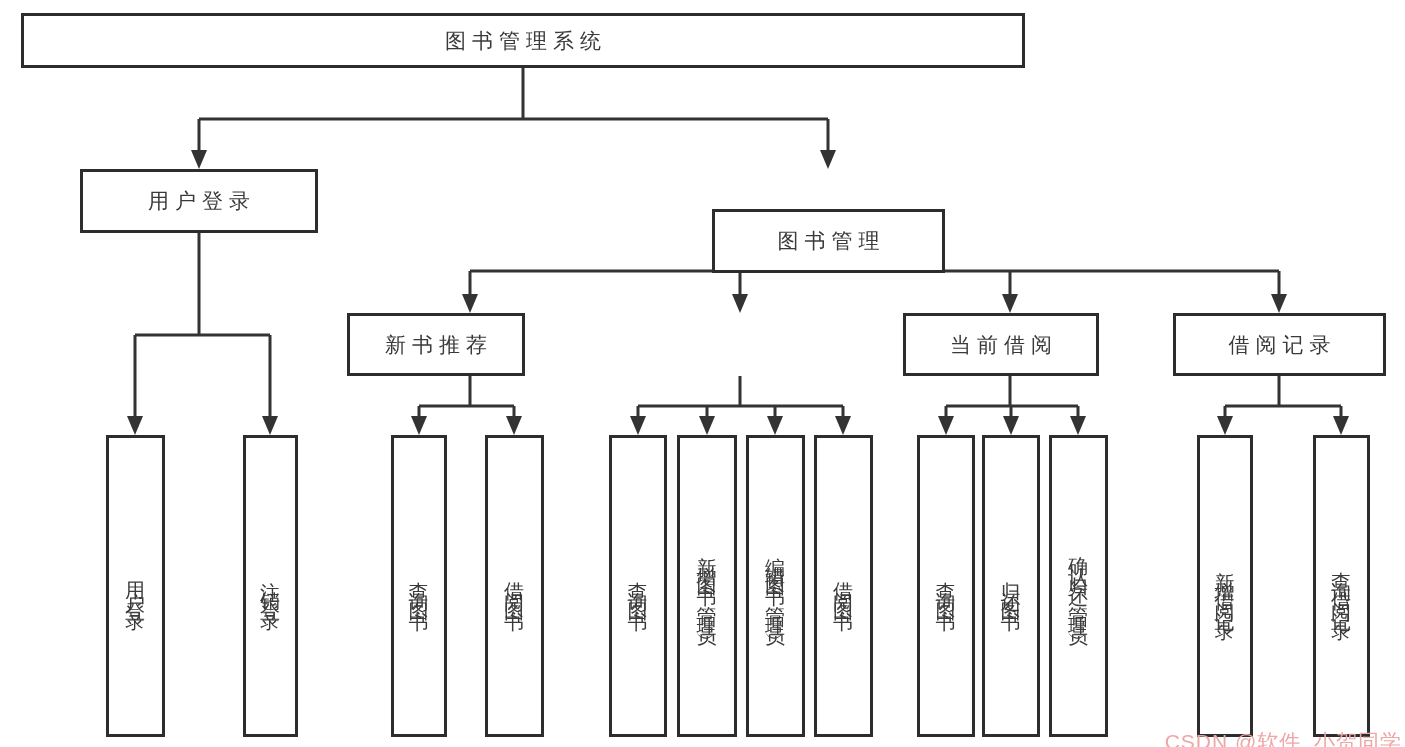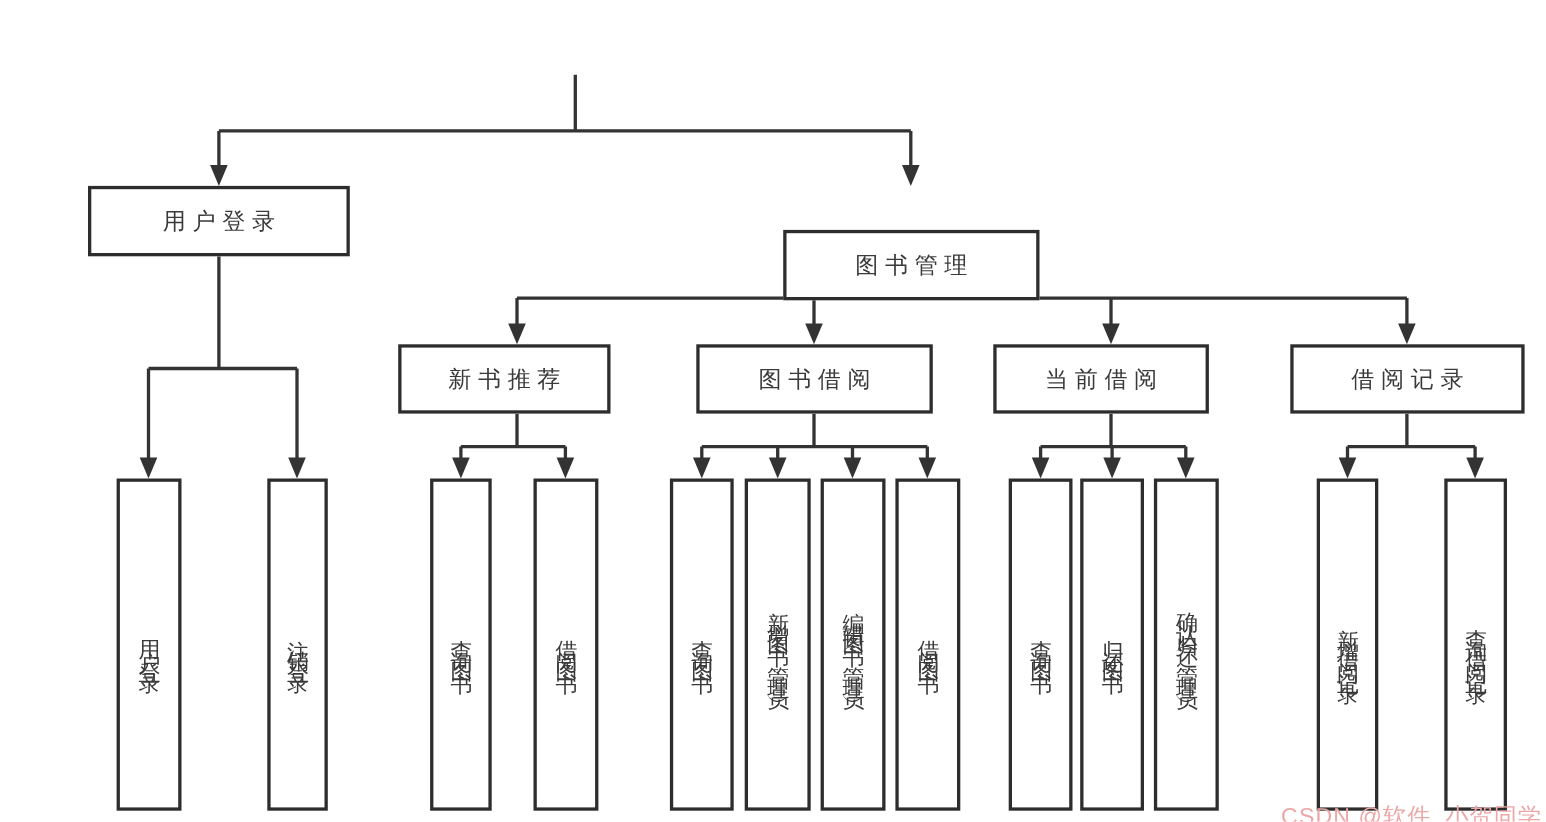--- a/index.html
+++ b/index.html
@@ -35,21 +35,21 @@
     text-orientation:mixed;
     font-size:20px;
     line-height:1;
     letter-spacing:10px;
     white-space:nowrap;
   }
   
   #b-root{left:21px;top:13px;width:1004px;height:55px;}
   #b-user-login{left:80px;top:169px;width:238px;height:64px;}
   #b-book-mgmt{left:712px;top:169px;width:233px;height:64px;margin-top:40px;}
-  #b-new-book{left:362px;top:313px;width:193px;height:63px;}
+  #b-new-book{left:347px;top:313px;width:178px;height:63px;}
   #b-book-borrow{left:633px;top:313px;width:215px;height:63px;}
   #b-cur-borrow{left:903px;top:313px;width:196px;height:63px;}
   #b-borrow-rec{left:1173px;top:313px;width:213px;height:63px;text-align:center;}
   
   #l1{left:106px;width:59px;}
   #l2{left:243px;width:55px;}
   #l3{left:391px;width:56px;}
   #l4{left:485px;width:59px;}
   #l5{left:609px;width:58px;}
   #l6{left:677px;width:60px;}
@@ -109,33 +109,33 @@
       <polygon points="767,416 783,416 775,435"></polygon>
       <polygon points="835,416 851,416 843,435"></polygon>
       <polygon points="938,416 954,416 946,435"></polygon>
       <polygon points="1003,416 1019,416 1011,435"></polygon>
       <polygon points="1070,416 1086,416 1078,435"></polygon>
       <polygon points="1217,416 1233,416 1225,435"></polygon>
       <polygon points="1333,416 1349,416 1341,435"></polygon>
     </g>
   </svg>
 
+  <div class="box hbox" id="b-root">
+    <span>图书管理系统</span>
+  </div>
 
   <div class="box hbox" id="b-user-login">
     <span>用户登录</span>
   </div>
   <div class="box hbox" id="b-book-mgmt">
     <span>图书管理</span>
   </div>
 
   <div class="box hbox" id="b-new-book">
     <span>新书推荐</span>
-  </div>
-  <div class="box hbox" id="b-book-borrow">
-    <span>图书借阅</span>
   </div>
   <div class="box hbox" id="b-cur-borrow">
     <span>当前借阅</span>
   </div>
   <div class="box hbox" id="b-borrow-rec">
     <span>借阅记录</span>
   </div>
 
   <div class="box leaf" id="l1">
     <span class="vtext">用户登录</span>

